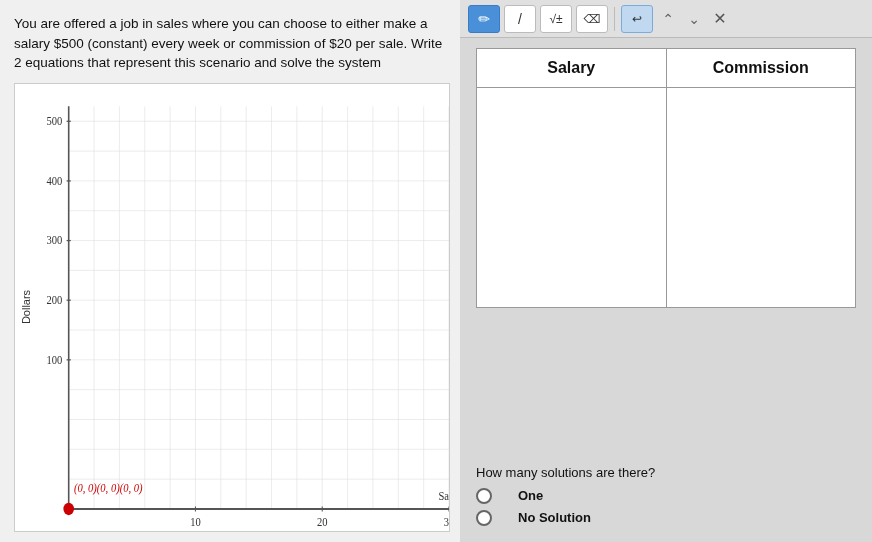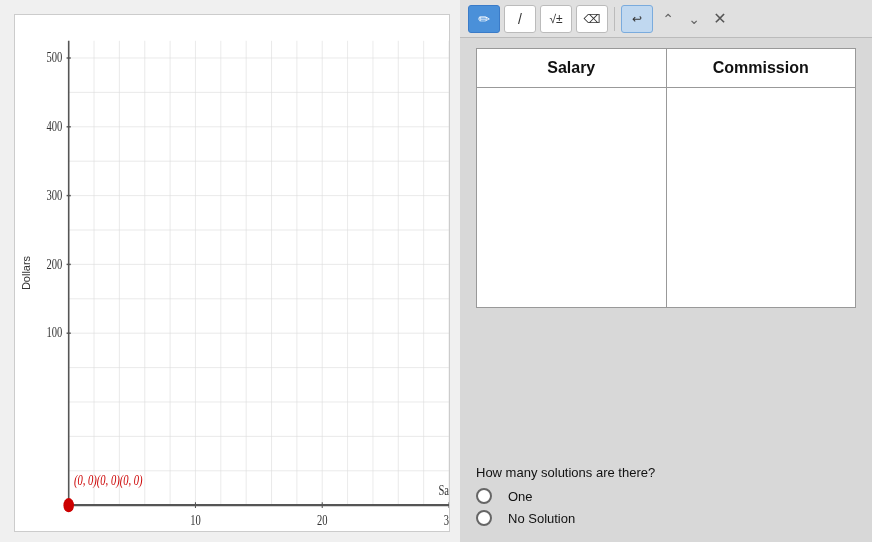--- a/index.html
+++ b/index.html
@@ -177,24 +177,25 @@
     }
 
     .solutions-question {
       font-size: 13px;
       color: #111;
       margin-bottom: 8px;
     }
 
     .radio-option {
       display: flex;
-      align-items: flex-end;
-      gap: 16px;
+      align-items: flex-start;
+      gap: 26px;
       margin-bottom: 6px;
       cursor: pointer;
+      font-weight: bold;
     }
 
     .radio-circle {
       width: 16px;
       height: 16px;
       border-radius: 50%;
       border: 2px solid #666;
       background: #fff;
       flex-shrink: 0;
     }
@@ -217,20 +218,21 @@
       align-items: center;
       justify-content: center;
     }
   </style>
 </head>
 <body>
 
 <div class="main-container">
 
   <div class="left-panel">
+    <p class="problem-text">You are offered a job in sales where you can choose to either make a salary $500 (constant) every week or commission of $20 per sale. Write 2 equations that represent this scenario and solve the system</p>
 
     <div class="graph-area">
       <div class="graph-inner">
 
         <div class="y-axis-label">
           <span>Dollars</span>
         </div>
 
         <div class="graph-svg-area">
           <svg width="100%" height="100%" viewBox="0 0 390 360" preserveAspectRatio="none">

